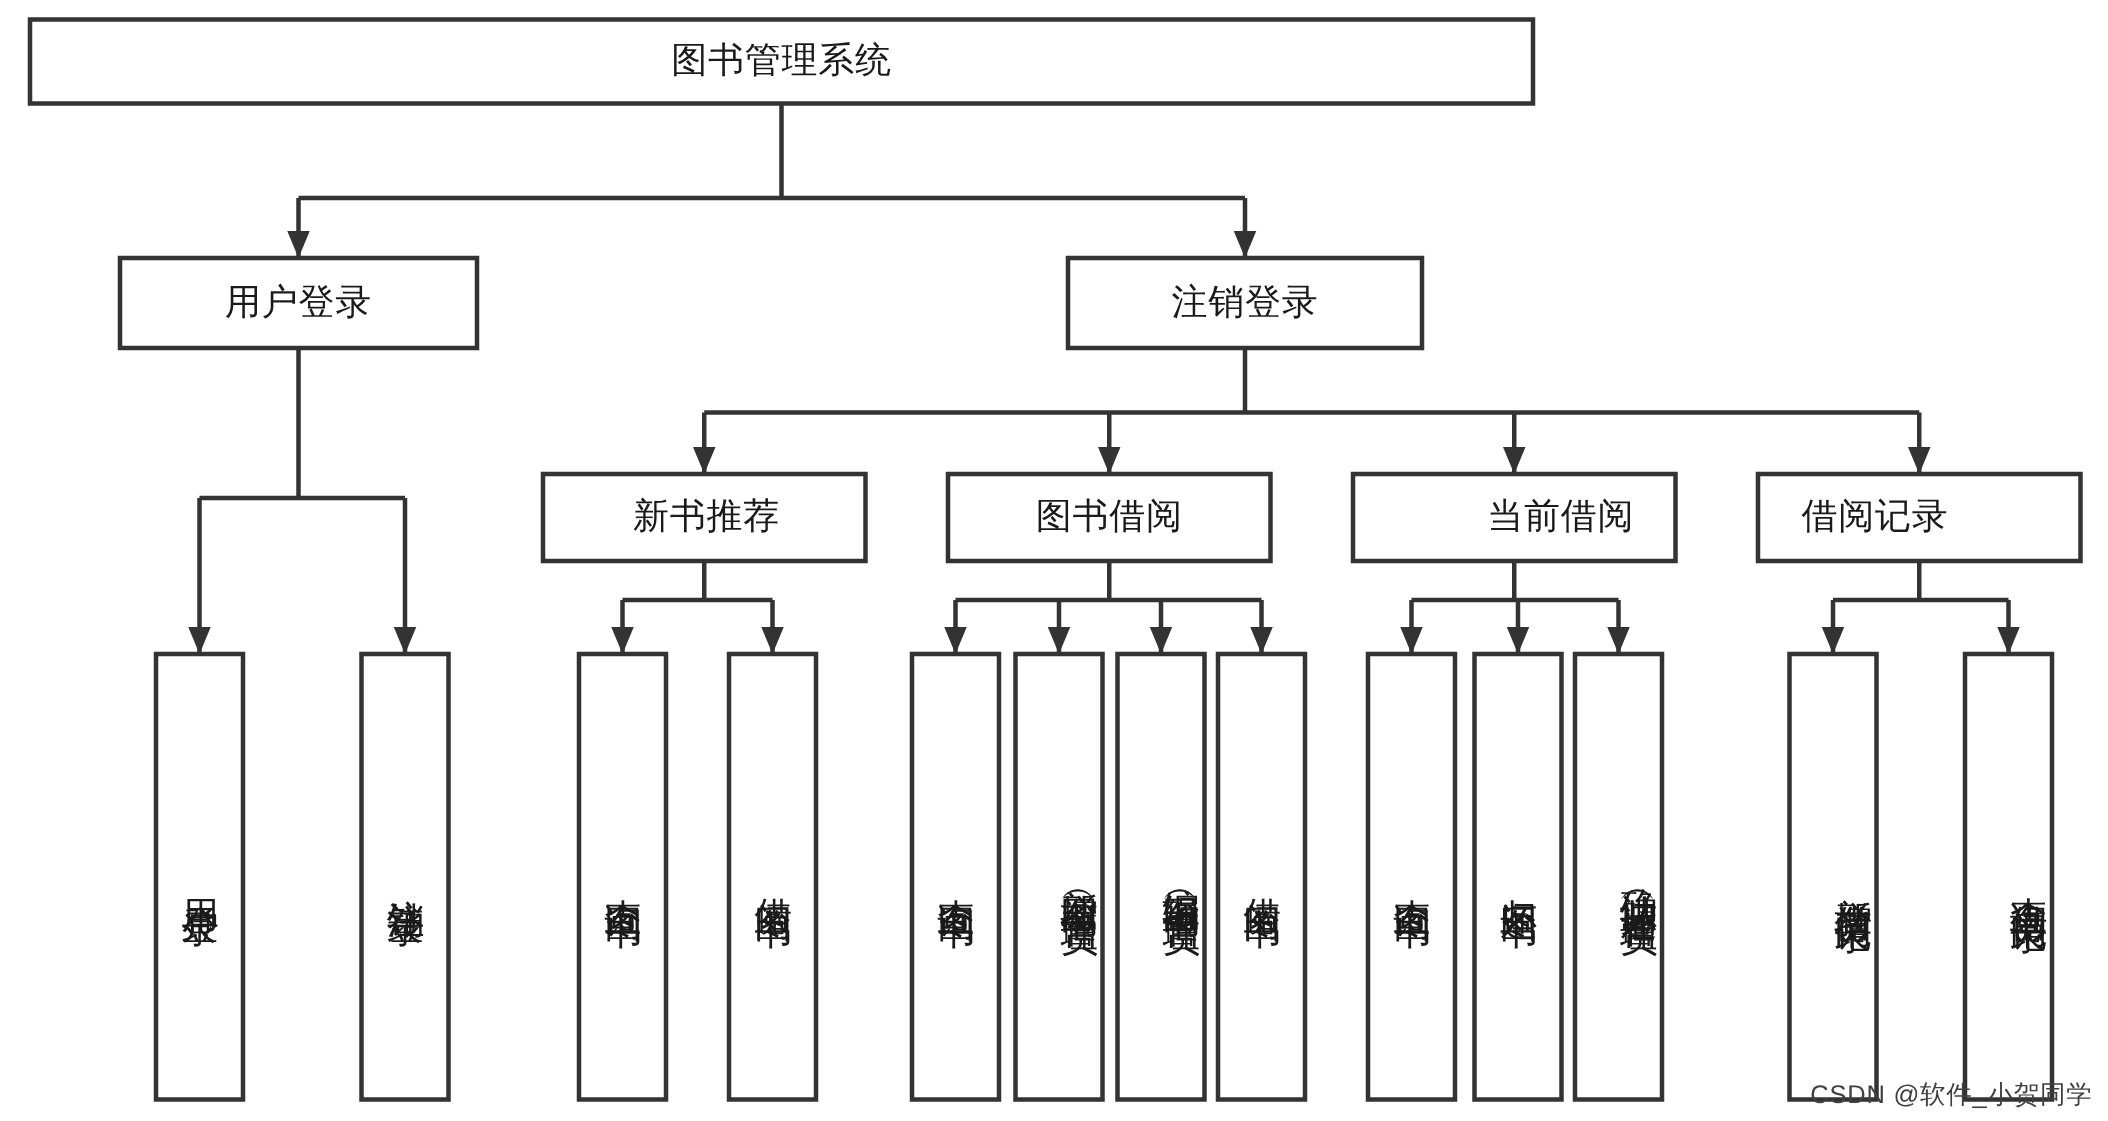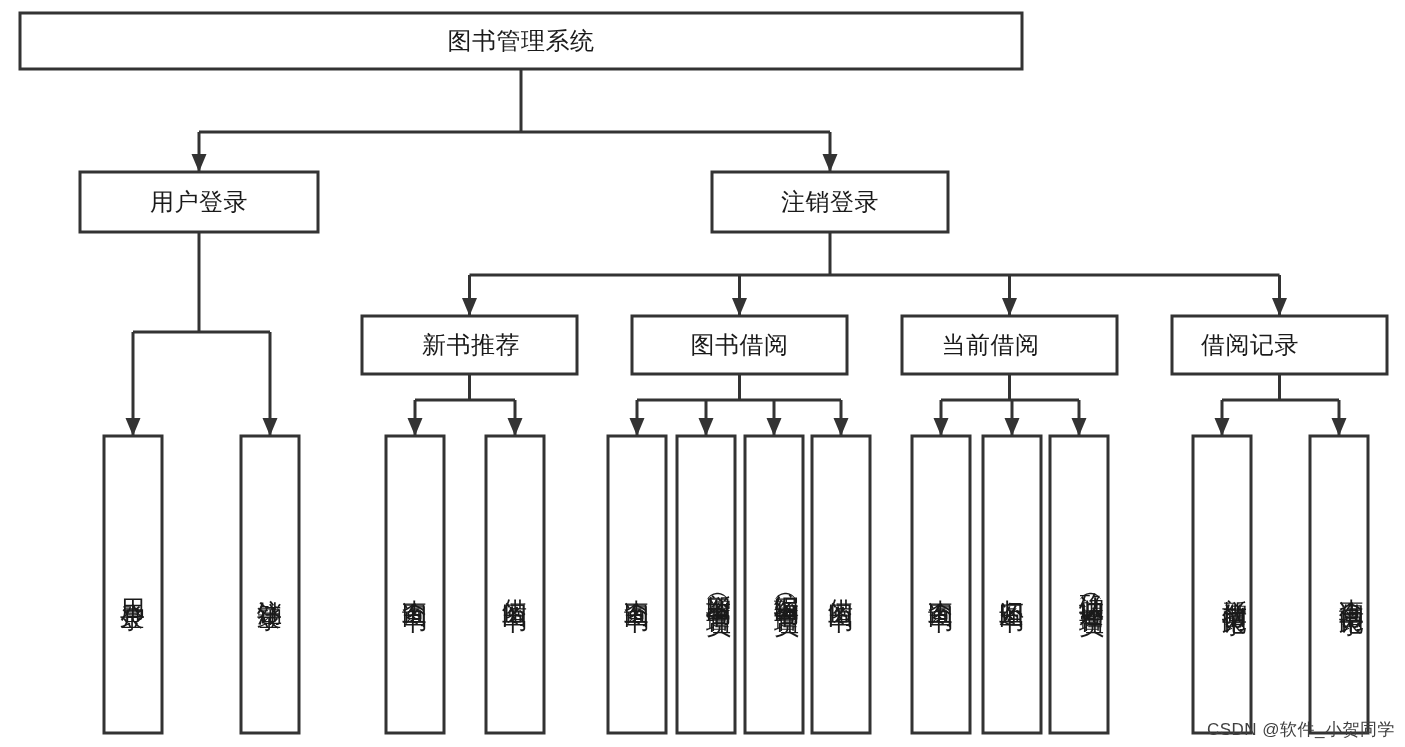--- a/index.html
+++ b/index.html
@@ -172,21 +172,21 @@
         <rect x="1310" y="436" width="58" height="297" class="node-box"></rect>
       </g>
   </svg>
 
   <div id="labels-layer">
       <div class="node-label label-h" style="left: 20px; top: 13px; width: 1002px; height: 56px;">图书管理系统</div>
       <div class="node-label label-h" style="left: 80px; top: 172px; width: 238px; height: 60px;">用户登录</div>
       <div class="node-label label-h" style="left: 712px; top: 172px; width: 236px; height: 60px;">注销登录</div>
       <div class="node-label label-h" style="left: 362px; top: 316px; width: 218px; height: 58px;">新书推荐</div>
       <div class="node-label label-h" style="left: 632px; top: 316px; width: 215px; height: 58px;">图书借阅</div>
-      <div class="node-label label-h" style="left: 898px; top: 316px; width: 185px; height: 58px;">当前借阅</div>
+      <div class="node-label label-h" style="left: 948px; top: 316px; width: 185px; height: 58px;">当前借阅</div>
       <div class="node-label label-h" style="left: 1127px; top: 316px; width: 215px; height: 58px; padding-left: 31px;">借阅记录</div>
       <div class="node-label label-v" style="left: 104px; top: 436px; width: 58px; height: 297px; align-items: center; padding-top: 0px;">用户登录</div>
       <div class="node-label label-v" style="left: 241px; top: 436px; width: 58px; height: 297px; align-items: center; padding-top: 0px;">注销登录</div>
       <div class="node-label label-v" style="left: 386px; top: 436px; width: 58px; height: 297px; align-items: center; padding-top: 0px;">查询图书</div>
       <div class="node-label label-v" style="left: 486px; top: 436px; width: 58px; height: 297px; align-items: center; padding-top: 0px;">借阅图书</div>
       <div class="node-label label-v" style="left: 608px; top: 436px; width: 58px; height: 297px; align-items: center; padding-top: 0px;">查询图书</div>
       <div class="node-label label-v" style="left: 677px; top: 436px; width: 58px; height: 297px; align-items: flex-start; padding-top: 4px;">新增图书（管理员）</div>
       <div class="node-label label-v" style="left: 745px; top: 436px; width: 58px; height: 297px; align-items: flex-start; padding-top: 4px;">编辑图书（管理员）</div>
       <div class="node-label label-v" style="left: 812px; top: 436px; width: 58px; height: 297px; align-items: center; padding-top: 0px;">借阅图书</div>
       <div class="node-label label-v" style="left: 912px; top: 436px; width: 58px; height: 297px; align-items: center; padding-top: 0px;">查询图书</div>

